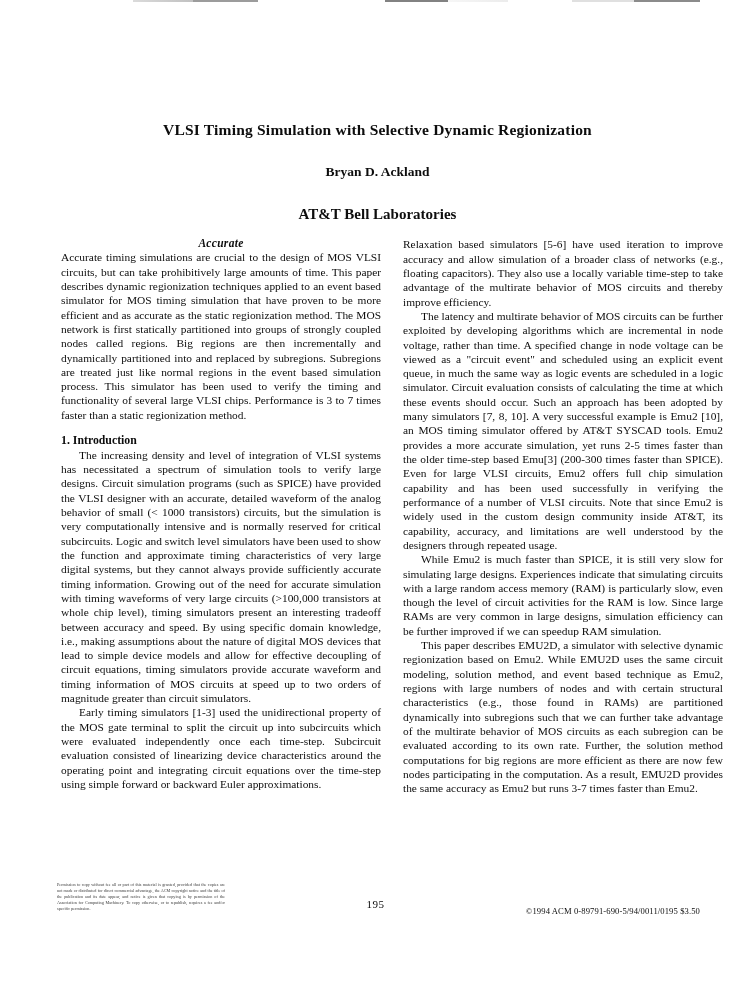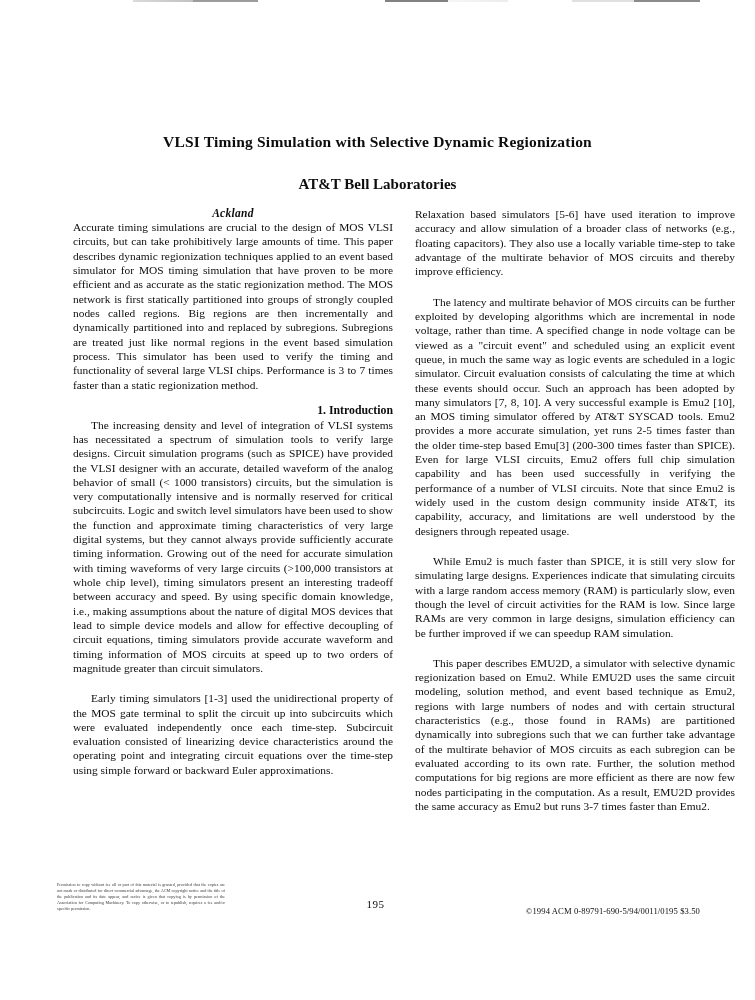--- a/index.html
+++ b/index.html
@@ -33,21 +33,21 @@
   .sa1 { left: 133px; width: 60px; background: linear-gradient(90deg,#bdbdbd,#8e8e8e); }
   .sa2 { left: 193px; width: 65px; background: #4a4a4a; }
   .sa3 { left: 385px; width: 63px; background: #1c1c1c; }
   .sa4 { left: 448px; width: 60px; background: linear-gradient(90deg,#efefef,#dcdcdc); }
   .sa5 { left: 572px; width: 62px; background: #c6c6c6; }
   .sa6 { left: 634px; width: 66px; background: #2b2b2b; }
 
   .page {
     position: absolute;
     inset: 0;
-    padding: 16px;
+    padding: 4px;
   }
 
   
   .masthead {
     padding-top: 117px;
     text-align: center;
   }
   .paper-title {
     font-size: 15.5px;
     font-weight: bold;
@@ -56,21 +56,21 @@
     line-height: 1.2;
   }
   .authors {
     margin-top: 23px;
     font-size: 13.5px;
     font-weight: bold;
     line-height: 1.35;
   }
   .author-line { display: block; }
   .affiliation {
-    margin-top: 10px;
+    margin-top: 24px;
     font-size: 15px;
     font-weight: bold;
     line-height: 1.3;
   }
   .affil-line { display: block; }
 
   
   .columns {
     margin-top: 13px;
     padding: 0 55px 0 57px;
@@ -91,28 +91,27 @@
     letter-spacing: .3px;
   }
   p.para {
     margin: 0;
     font-size: 11.4px;
     line-height: 1.255;
     text-align: justify;
     text-justify: inter-word;
     hyphens: none;
   }
-  p.para + p.para { margin-top: 16px; }
+  p.para + p.para { margin-top: 0; }
   p.indent { text-indent: 18px; }
   .section-heading {
     font-size: 11.8px;
     font-weight: bold;
     margin: 11px 0 0 0;
     line-height: 1.25;
-    text-align: right;
   }
 
   
   .footer {
     position: absolute;
     left: 0; right: 0;
     bottom: 0;
     height: 130px;
   }
   .permission-notice {
@@ -154,30 +153,31 @@
   <i class="sa4"></i>
     <i class="sa5"></i>
     <i class="sa6"></i>
 </div>
 
 <div class="page">
 
   <div class="masthead">
     <h1 class="paper-title">VLSI Timing Simulation with Selective Dynamic Regionization</h1>
     <div class="authors">
+      <span class="author-line">Bryan  D.  Ackland</span>
     </div>
     <div class="affiliation">
       <span class="affil-line">AT&amp;T  Bell  Laboratories</span>
     </div>
   </div>
 
   <div class="columns">
 
     <div class="col">
-      <div class="abstract-heading">Ackland</div>
+      <div class="abstract-heading">Accurate</div>
       <p class="para">Accurate timing simulations are crucial to the design of MOS VLSI circuits, but can take prohibitively large amounts of time.    This paper   describes dynamic regionization techniques applied to an event based simulator for MOS timing simulation that have proven to be more efficient and as accurate as the static regionization method.   The MOS network is first statically partitioned into groups of strongly coupled nodes called regions. Big regions are then incrementally and dynamically partitioned into and replaced by subregions. Subregions are treated just like normal regions in the event based simulation process. This simulator has been used to verify the timing and functionality of several large VLSI chips. Performance is 3 to 7 times faster than a static regionization method.</p>
       <div class="section-heading">1.   Introduction</div>
       <p class="para indent">The increasing density and level of integration of VLSI systems has necessitated a spectrum of simulation tools to verify large designs.   Circuit simulation programs (such as SPICE) have provided the VLSI designer with an accurate, detailed waveform of the analog behavior of small (&lt; 1000 transistors) circuits, but the simulation is very computationally intensive and is normally reserved for critical subcircuits. Logic and switch level simulators have been used to show the function and approximate timing characteristics of very large digital systems, but they cannot always provide sufficiently accurate timing information.   Growing out of the need for accurate simulation with timing waveforms of very large circuits (&gt;100,000 transistors at whole chip level), timing simulators present an interesting tradeoff between accuracy and speed.  By using specific domain knowledge, i.e., making assumptions about the nature of digital MOS devices that lead to simple device models and allow for effective decoupling of circuit equations, timing simulators provide accurate waveform and timing information of MOS circuits at speed up to two orders of magnitude greater than circuit simulators.</p>
       <p class="para indent">Early timing simulators [1-3] used the unidirectional property of the MOS gate terminal to split the circuit up into subcircuits which were evaluated independently once each time-step. Subcircuit evaluation consisted of linearizing device characteristics around the operating point and integrating circuit equations over the time-step using simple   forward or backward Euler approximations.</p>
     </div>
 
     <div class="col">
       <p class="para">Relaxation based simulators [5-6] have used iteration to improve accuracy and allow simulation of a broader class of networks (e.g., floating capacitors).   They also use a locally variable time-step to take advantage of the multirate behavior of MOS circuits and thereby improve efficiency.</p>
       <p class="para indent">The latency and multirate behavior of MOS circuits can be further exploited by developing algorithms which are incremental in node voltage, rather than time. A specified change in node voltage can be viewed as a "circuit event" and scheduled using an explicit event queue, in much the same way as logic events are scheduled in a logic simulator. Circuit evaluation consists of calculating the time at which these events should occur. Such an approach has been adopted by many simulators [7, 8, 10]. A very successful example is Emu2 [10], an MOS timing simulator offered by AT&amp;T SYSCAD tools.   Emu2 provides a more accurate simulation, yet runs 2-5 times faster than the older time-step based Emu[3] (200-300 times faster than SPICE).   Even for large VLSI circuits, Emu2 offers full chip simulation capability and has been used successfully in verifying the performance of a number of VLSI circuits.  Note that since Emu2 is widely used in the custom design community inside AT&amp;T, its capability, accuracy, and limitations are well understood by the designers through repeated usage.</p>
       <p class="para indent">While Emu2 is much faster than SPICE, it is still very slow for simulating large designs.   Experiences indicate that simulating circuits with a large random access memory (RAM) is particularly slow, even though the level of circuit activities for the RAM is low.   Since large RAMs are very common in large designs, simulation efficiency can be further improved if we can speedup RAM simulation.</p>

